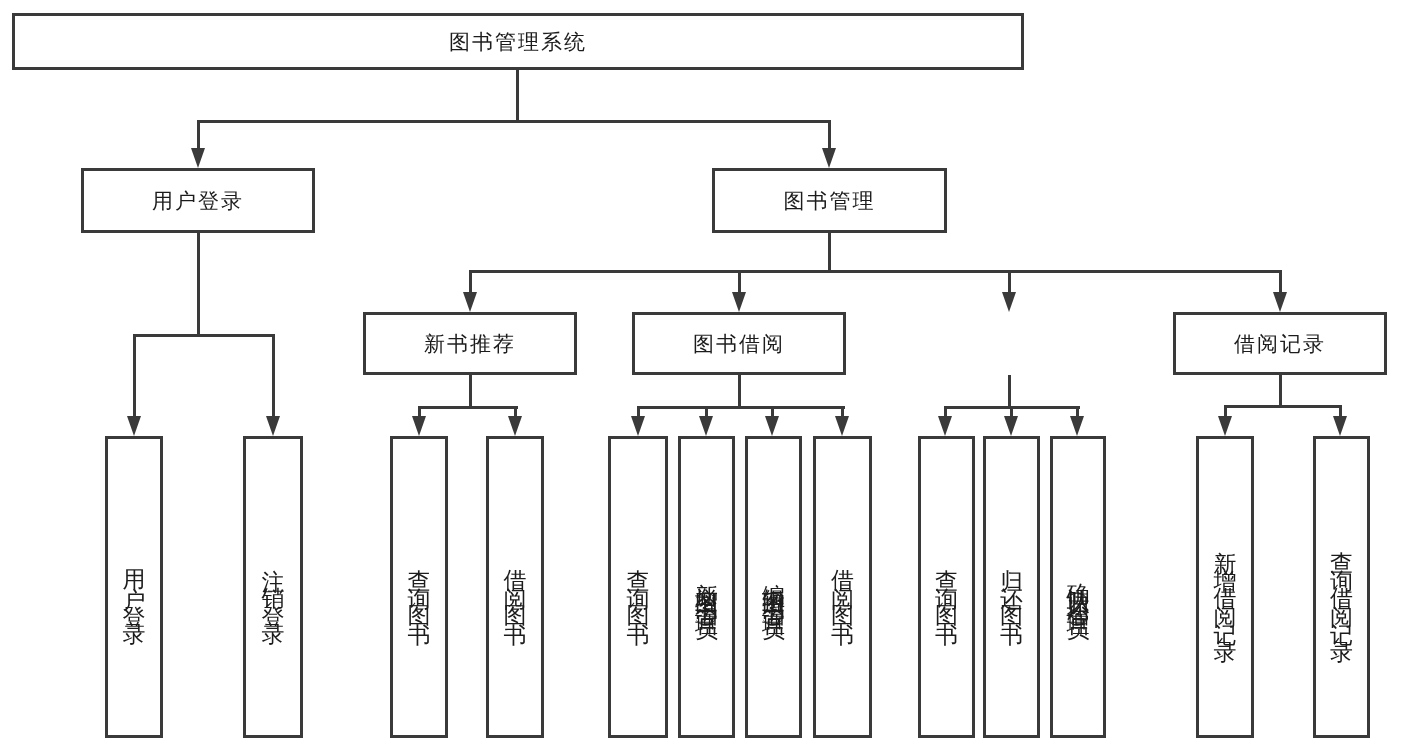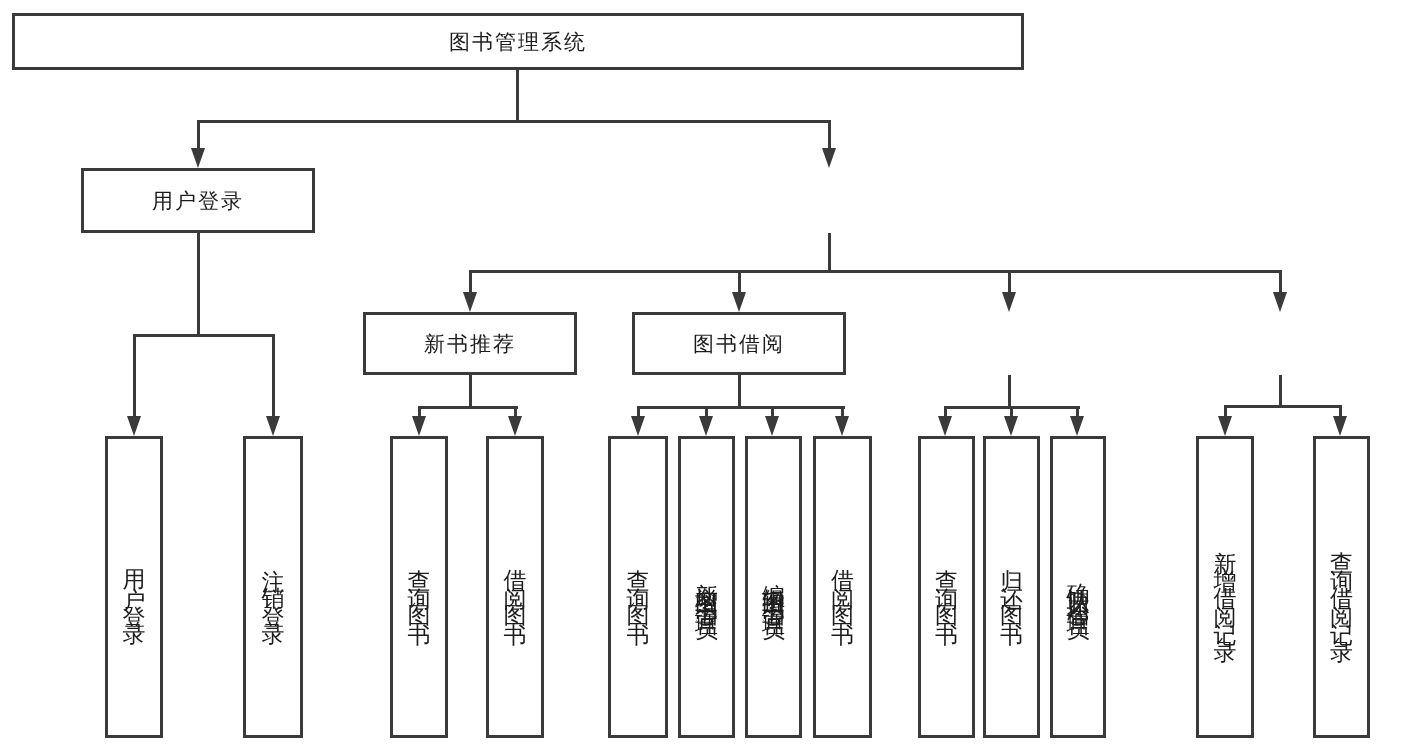--- a/index.html
+++ b/index.html
@@ -65,20 +65,23 @@
   <div class="vline" style="left:516px;top:69px;height:54px"></div>
   <div class="hline" style="left:197px;top:120px;width:634px"></div>
   <div class="vline" style="left:197px;top:120px;height:30px"></div>
   <div class="vline" style="left:828px;top:120px;height:30px"></div>
   <div class="arr" style="left:191px;top:148px"></div>
   <div class="arr" style="left:822px;top:148px"></div>
 
   <div class="box h" style="left:81px;top:168px;width:234px;height:65px">
     <span>用户登录</span>
   </div>
+  <div class="box h" style="left:712px;top:168px;width:235px;height:65px">
+    <span>图书管理</span>
+  </div>
 
   <div class="vline" style="left:197px;top:233px;height:104px"></div>
   <div class="hline" style="left:133px;top:334px;width:142px"></div>
   <div class="vline" style="left:133px;top:334px;height:84px"></div>
   <div class="vline" style="left:272px;top:334px;height:84px"></div>
   <div class="arr" style="left:127px;top:416px"></div>
   <div class="arr" style="left:266px;top:416px"></div>
 
   <div class="vline" style="left:828px;top:233px;height:40px"></div>
   <div class="hline" style="left:469px;top:270px;width:813px"></div>
@@ -89,20 +92,23 @@
   <div class="arr" style="left:463px;top:292px"></div>
   <div class="arr" style="left:732px;top:292px"></div>
   <div class="arr" style="left:1002px;top:292px"></div>
   <div class="arr" style="left:1273px;top:292px"></div>
 
   <div class="box h" style="left:363px;top:312px;width:214px;height:63px">
     <span>新书推荐</span>
   </div>
   <div class="box h" style="left:632px;top:312px;width:214px;height:63px">
     <span>图书借阅</span>
+  </div>
+  <div class="box h" style="left:1173px;top:312px;width:214px;height:63px">
+    <span>借阅记录</span>
   </div>
 
   <div class="vline" style="left:469px;top:375px;height:34px"></div>
   <div class="hline" style="left:418px;top:406px;width:100px"></div>
   <div class="vline" style="left:418px;top:406px;height:12px"></div>
   <div class="vline" style="left:514px;top:406px;height:12px"></div>
   <div class="arr" style="left:412px;top:416px"></div>
   <div class="arr" style="left:508px;top:416px"></div>
 
   <div class="vline" style="left:738px;top:375px;height:34px"></div>

